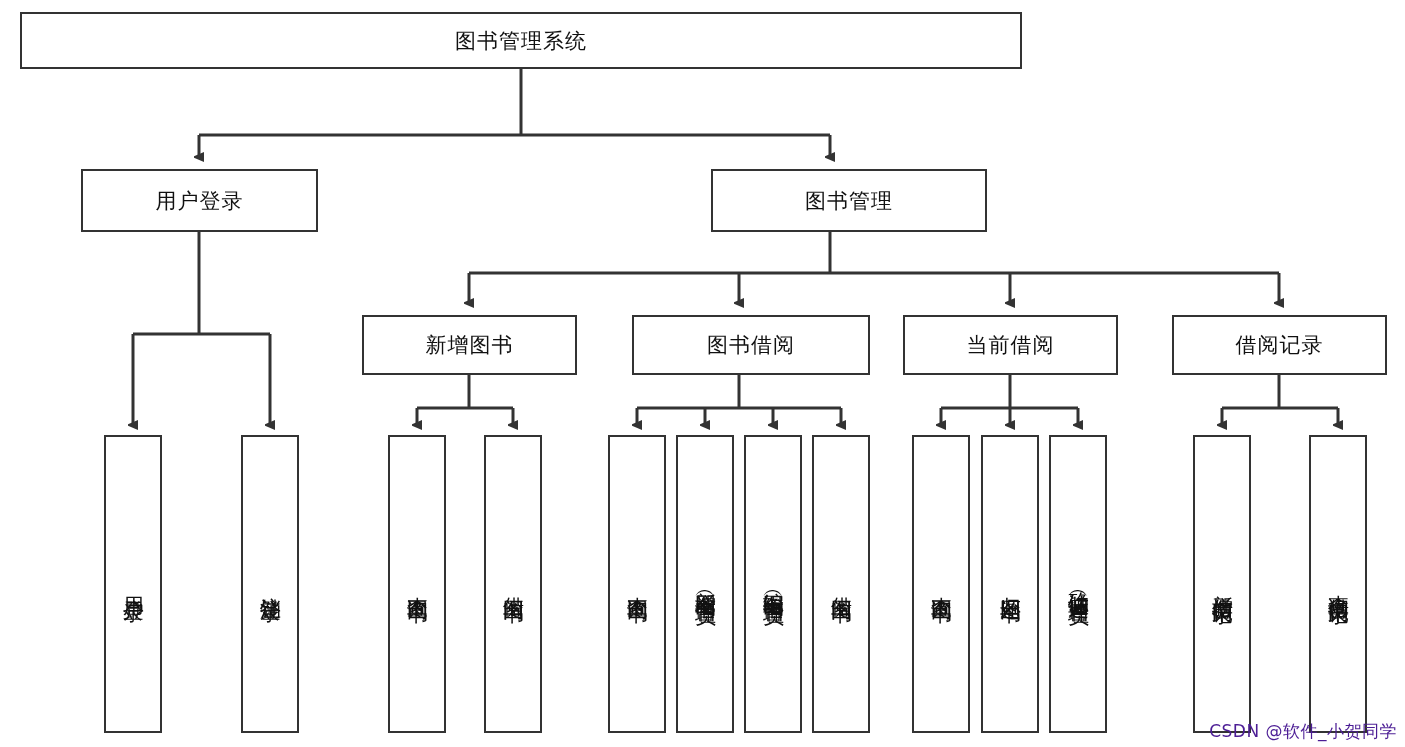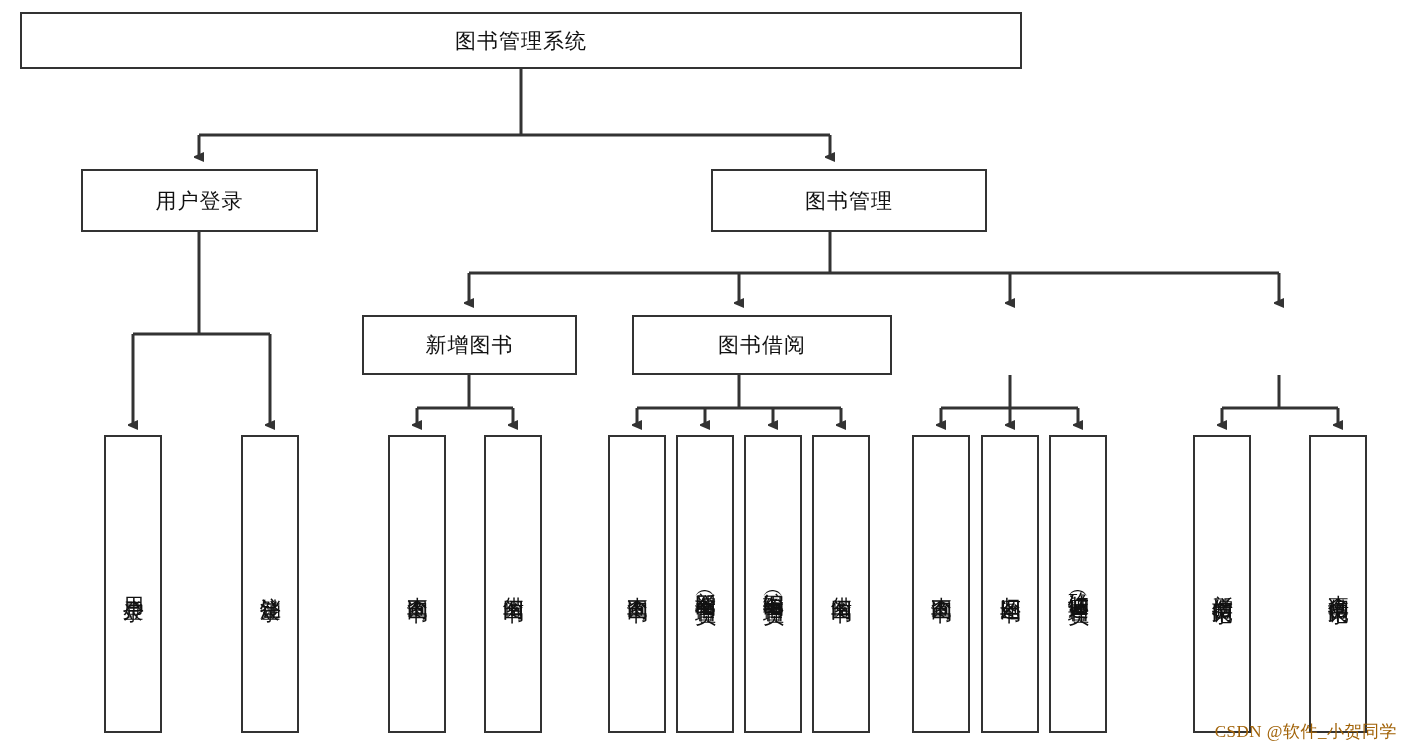--- a/index.html
+++ b/index.html
@@ -54,25 +54,24 @@
     writing-mode: vertical-rl;
     text-orientation: upright;
     display: block;
     white-space: nowrap;
   }
   .watermark {
     position: absolute;
     right: 8px;
     bottom: 4px;
     font-size: 17px;
-    color: #a16207;
+    color: #4c1d95;
     letter-spacing: 0.5px;
     white-space: nowrap;
     pointer-events: none;
-    font-family: Liberation Serif, serif;
   }
 </style>
 </head>
 <body>
 
 <div id="diagram-root">
 
   <svg id="tree-svg" viewBox="0 0 1405 747" xmlns="http://www.w3.org/2000/svg">
     <defs>
       <marker id="arrow" markerWidth="10" markerHeight="10" refX="5" refY="5" orient="auto" markerUnits="userSpaceOnUse">
@@ -130,22 +129,28 @@
   <div class="node-box horiz" style="left:81px; top:169px; width:237px; height:63px;">
     <span>用户登录</span>
   </div>
   <div class="node-box horiz" style="left:711px; top:169px; width:276px; height:63px;">
     <span>图书管理</span>
   </div>
 
   <div class="node-box horiz" style="left:362px; top:315px; width:215px; height:60px;">
     <span>新增图书</span>
   </div>
-  <div class="node-box horiz" style="left:632px; top:315px; width:260px; height:60px;">
+  <div class="node-box horiz" style="left:632px; top:315px; width:238px; height:60px;">
     <span>图书借阅</span>
+  </div>
+  <div class="node-box horiz" style="left:903px; top:315px; width:215px; height:60px;">
+    <span>当前借阅</span>
+  </div>
+  <div class="node-box horiz" style="left:1172px; top:315px; width:215px; height:60px;">
+    <span>借阅记录</span>
   </div>
 
   <div class="node-box vert" style="left:104px; top:435px; width:58px; height:298px;">
     <span class="vtext">用户登录</span>
   </div>
   <div class="node-box vert" style="left:241px; top:435px; width:58px; height:298px;">
     <span class="vtext">注销登录</span>
   </div>
 
   <div class="node-box vert" style="left:388px; top:435px; width:58px; height:298px;">

